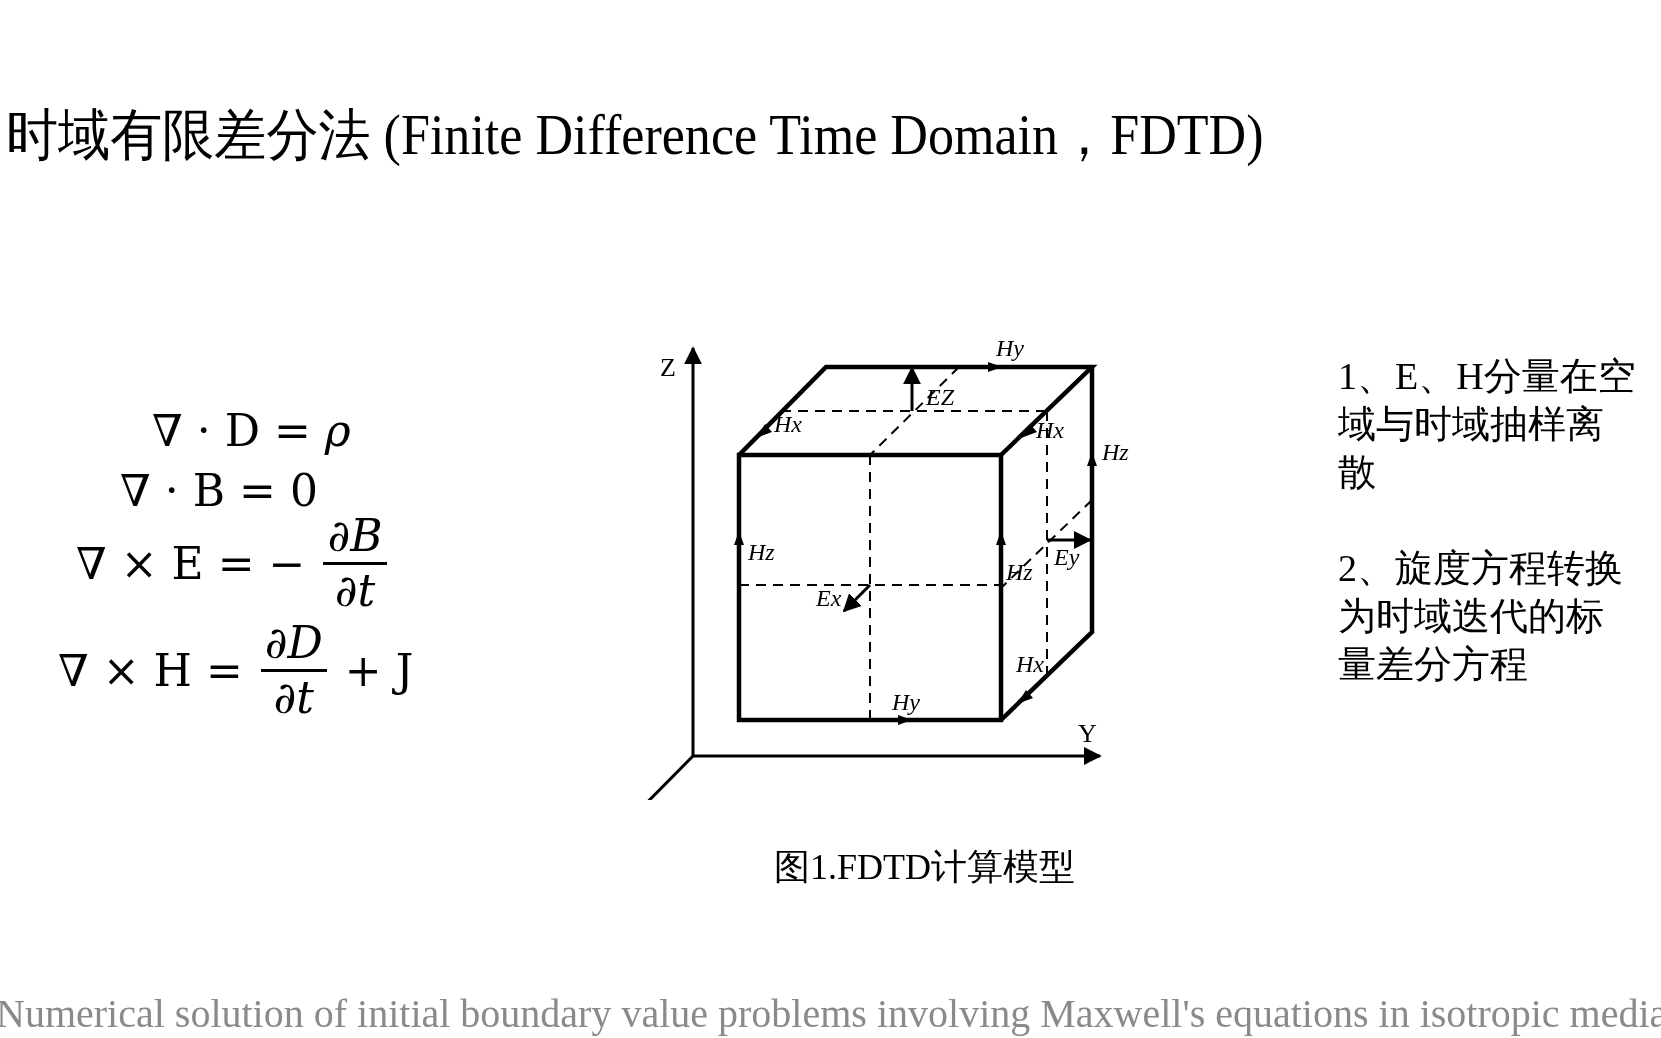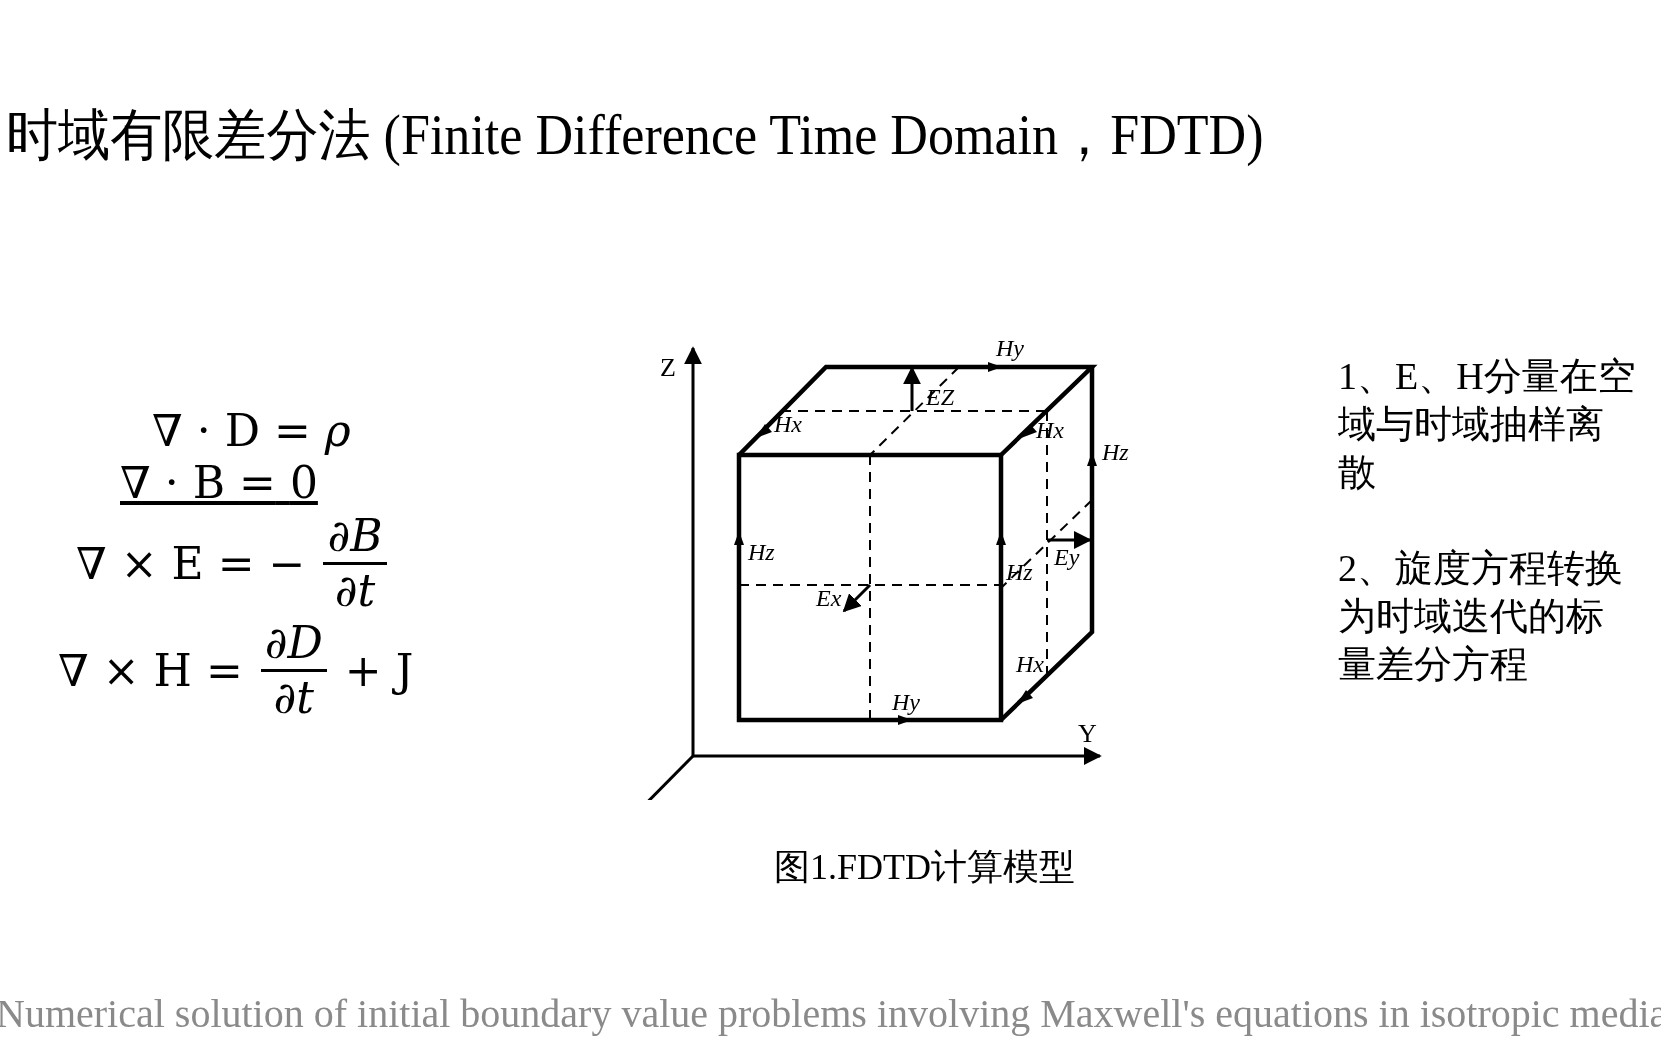--- a/index.html
+++ b/index.html
@@ -25,21 +25,21 @@
 
 <div class="title">时域有限差分法  (Finite Difference Time Domain，FDTD)</div>
 
 <div class="eqs">
   <div class="eq" style="left:80px; top:0px;margin-left:32px;">
     <span class="up">∇ · D</span>
     
     <span class="up">=</span>
     <span>ρ</span>
   </div>
-  <div class="eq" style="left:80px; top:52px;text-decoration:underline;">
+  <div class="eq" style="left:80px; top:60px;">
     <span class="up">∇ · B</span>
     <span class="up">=</span>
     <span class="up">0</span>
   </div>
   <div class="eq" style="left:36px; top:105px;">
     <span class="up" style="vertical-align:middle">∇ × E</span>
     <span class="up" style="vertical-align:middle">=</span>
     <span class="up" style="vertical-align:middle">−</span>
     <span class="frac">
       <span class="num">∂B</span>

